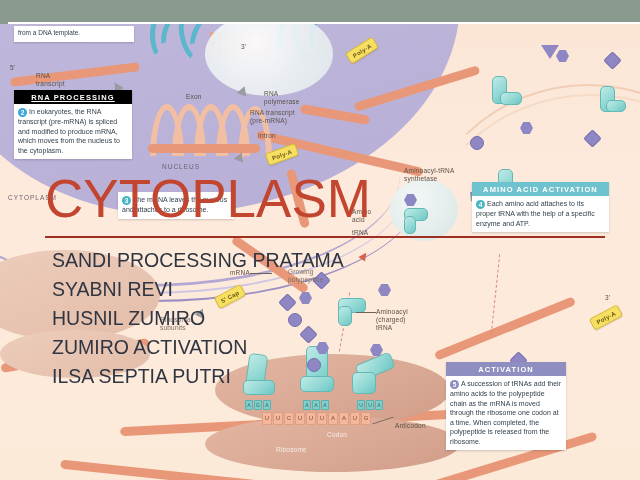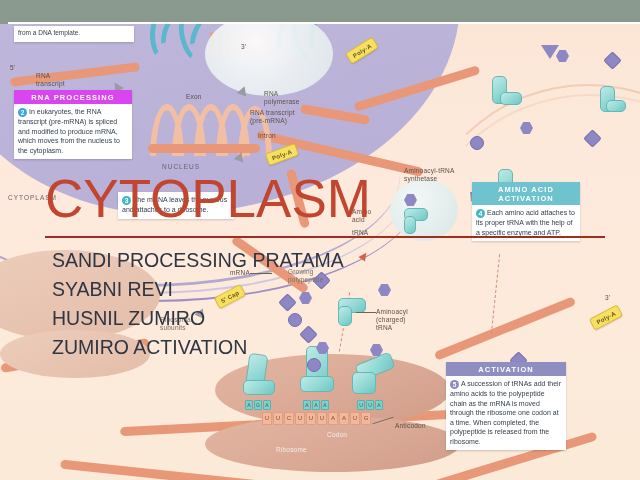--- a/index.html
+++ b/index.html
@@ -75,21 +75,21 @@
   .mrnastrip b{width:8px;height:11px;background:#f3b79c;border:1px solid #e09e80;border-radius:1px;
                font-weight:normal;font-size:6px;color:#8c4a2c;text-align:center;line-height:11px;}
 
   
   .callout{position:absolute;background:#ffffff;box-shadow:0 1px 2px rgba(0,0,0,.18);}
   .callout .hdr{color:#fff;font-size:7.5px;font-weight:bold;letter-spacing:1.1px;text-align:center;padding:2.5px 0;}
   .callout .body{padding:3px 4px 4px 4px;font-size:7px;line-height:9.5px;color:#33414d;}
   .stepnum{display:inline-block;width:9px;height:9px;border-radius:50%;color:#fff;font-size:6.5px;
            font-weight:bold;text-align:center;line-height:9px;vertical-align:-1px;margin-right:2px;}
 
-  .hdr-orange{background:#d946ef;}
+  .hdr-orange{background:#000000;text-decoration:underline;}
   .hdr-teal{background:#6fc3cf;}
   .hdr-purple{background:#8e8ec0;}
   .num-blue{background:#3aa7d6;}
   .num-teal{background:#46b6c4;}
   .num-purple{background:#8b8bc0;}
 
   
   .lbl{position:absolute;font-size:6.5px;color:#5a5048;line-height:8px;letter-spacing:.2px;}
   .lbl.w{color:#f3ece7;}
   .lbl.cap{letter-spacing:1px;font-size:6.5px;color:#6a6070;}
@@ -323,21 +323,21 @@
         <span class="stepnum num-blue">2</span><span>In eukaryotes, the RNA transcript (pre-mRNA) is spliced and modified to produce mRNA, which moves from the nucleus to the cytoplasm.</span>
       </div>
     </div>
 
     <div class="callout" style="left:118px;top:168px;width:116px;">
       <div class="body">
         <span class="stepnum num-teal">3</span><span>The mRNA leaves the nucleus and attaches to a ribosome.</span>
       </div>
     </div>
 
-    <div class="callout" style="left:472px;top:158px;width:108px;">
+    <div class="callout" style="left:472px;top:158px;width:137px;">
       <div class="hdr hdr-teal">AMINO ACID ACTIVATION</div>
       <div class="body">
         <span class="stepnum num-teal">4</span><span>Each amino acid attaches to its proper tRNA with the help of a specific enzyme and ATP.</span>
       </div>
     </div>
 
     <div class="callout" style="left:446px;top:338px;width:120px;">
       <div class="hdr hdr-purple">ACTIVATION</div>
       <div class="body">
         <span class="stepnum num-purple">5</span><span>A succession of tRNAs add their amino acids to the polypeptide chain as the mRNA is moved through the ribosome one codon at a time. When completed, the polypeptide is released from the ribosome.</span>
@@ -350,15 +350,16 @@
   <div class="topband-hair"></div>
   <div class="leftband"></div>
 
   <div id="title">CYTOPLASM</div>
   <div id="titlerule"></div>
   <div id="names">
     <div>SANDI PROCESSING PRATAMA</div>
     <div>SYABNI REVI</div>
     <div>HUSNIL ZUMIRO</div>
     <div>ZUMIRO ACTIVATION</div>
+    <div>ILSA SEPTIA PUTRI</div>
   </div>
 
 </div>
 
 </body></html>

